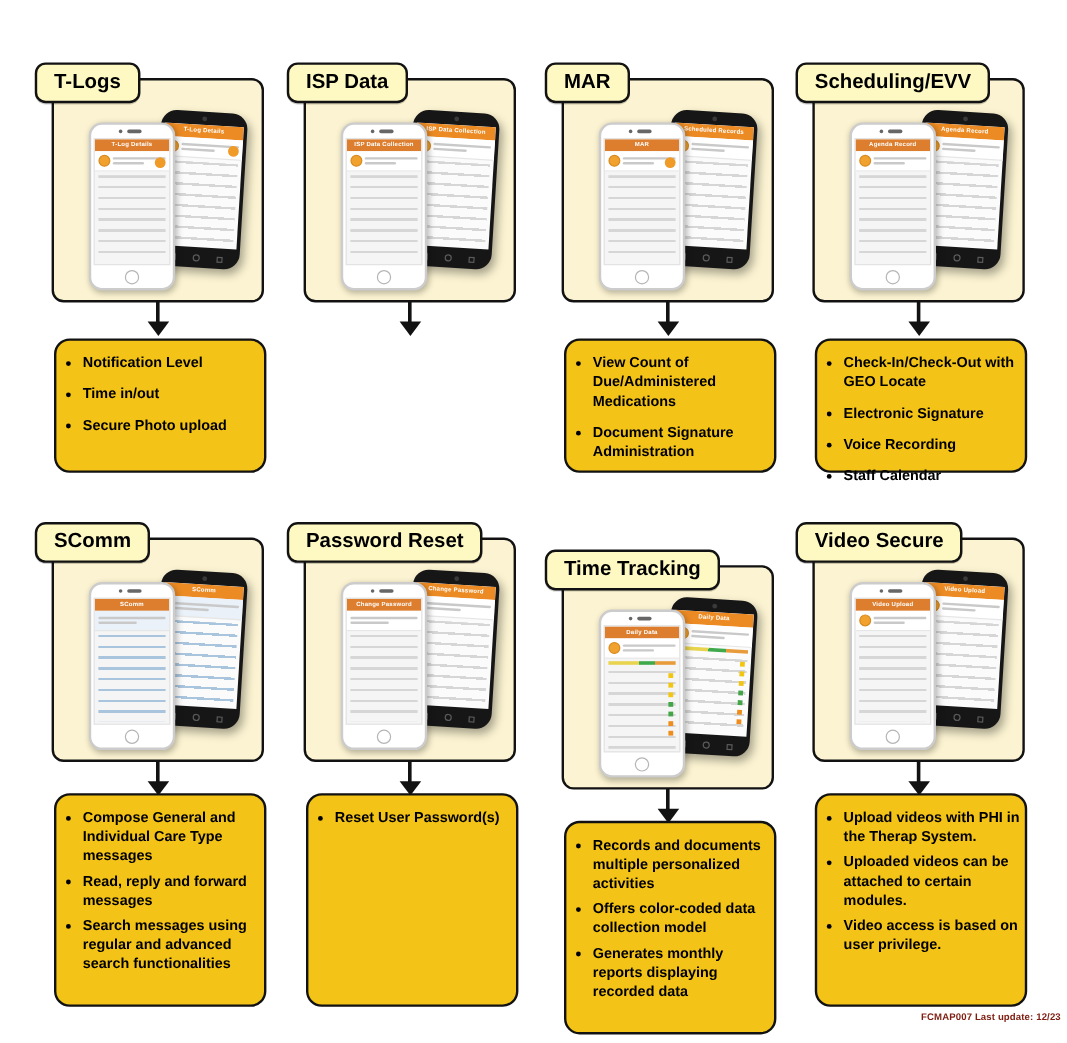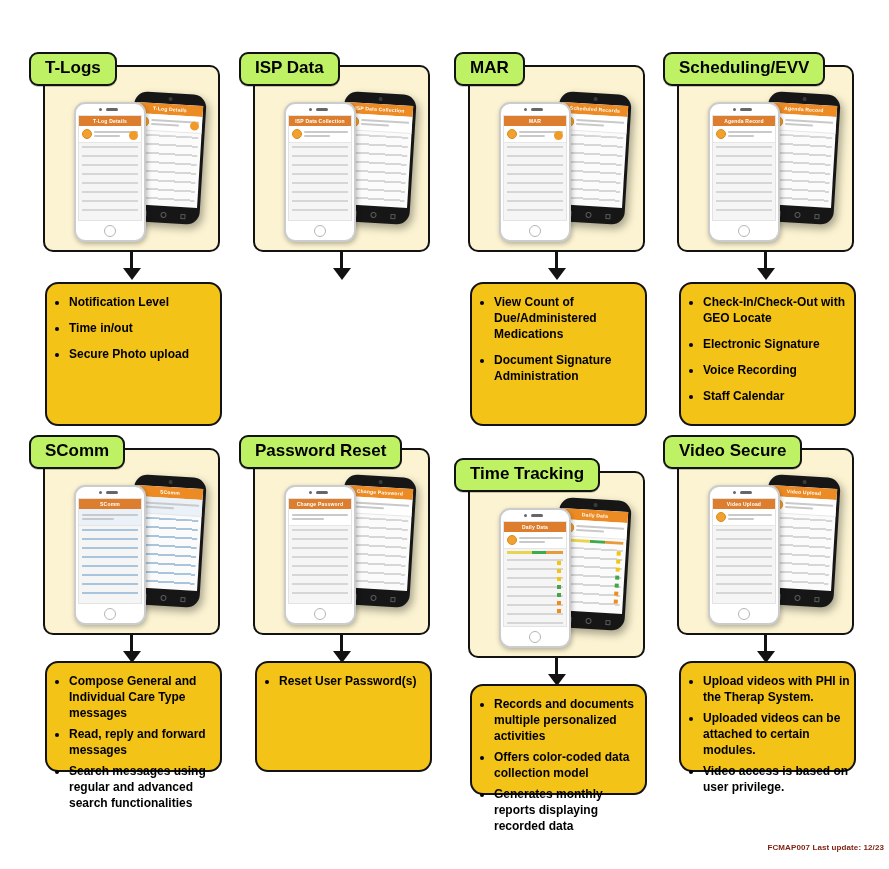--- a/index.html
+++ b/index.html
@@ -8,42 +8,42 @@
     background:#ffffff;font-family:"Liberation Sans",sans-serif;
   }
   .module{position:absolute;width:196px;height:383px;}
   #m0{left:29px;top:52px;} #m1{left:239px;top:52px;}
   #m2{left:454px;top:52px;} #m3{left:663px;top:52px;}
   #m4{left:29px;top:435px;} #m5{left:239px;top:435px;}
   #m6{left:454px;top:458px;} #m7{left:663px;top:435px;}
 
   .tab{
     position:absolute;left:0;top:0;z-index:6;white-space:nowrap;
-    background:#bef264;border:2.5px solid #121212;border-radius:9px;
+    background:#fef9c3;border:2.5px solid #121212;border-radius:9px;
     padding:4px 14px 6px 14px;font-size:17px;font-weight:bold;color:#000;
     box-shadow:0 1px 0 rgba(0,0,0,.2);
   }
   .panel{
     position:absolute;left:14px;top:13px;width:177px;height:187px;
     background:#fbf3d1;border:2.5px solid #121212;border-radius:10px;
     box-sizing:border-box;
   }
   .arrow{position:absolute;left:14px;top:199px;width:177px;height:31px;}
   .arrow .line{position:absolute;left:50%;top:0;width:3px;height:19px;margin-left:-1.5px;background:#121212;}
   .arrow .head{
     position:absolute;left:50%;top:17px;margin-left:-9px;width:0;height:0;
     border-left:9px solid transparent;border-right:9px solid transparent;
     border-top:12px solid #121212;
   }
   .bullets{
     position:absolute;left:16px;width:177px;box-sizing:border-box;
     background:#f3c318;border:2.5px solid #121212;border-radius:13px;
   }
-  .row1 .bullets{top:230px;height:144px;}
-  .row2 .bullets{top:226px;height:111px;}
+  .row1 .bullets{top:230px;height:112px;}
+  .row2 .bullets{top:226px;height:178px;}
   .bullets ul{margin:11px 3px 0 5px;padding-left:17px;}
   .bullets li{font-size:12px;font-weight:bold;line-height:1.33;color:#000;}
   .row1 .bullets li{margin-bottom:10px;}
   .row2 .bullets li{margin-bottom:5px;}
 
   
   .android{
     position:absolute;left:86px;top:26px;width:72px;height:130px;z-index:1;
     background:#161616;border-radius:13px;transform:rotate(3.5deg);
     box-shadow:3px 4px 8px rgba(0,0,0,.35);

